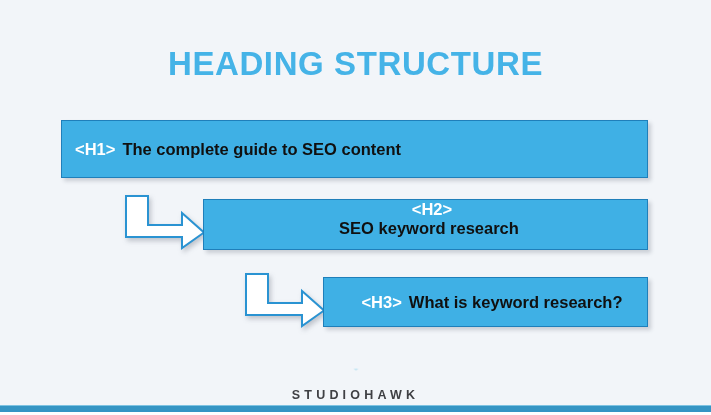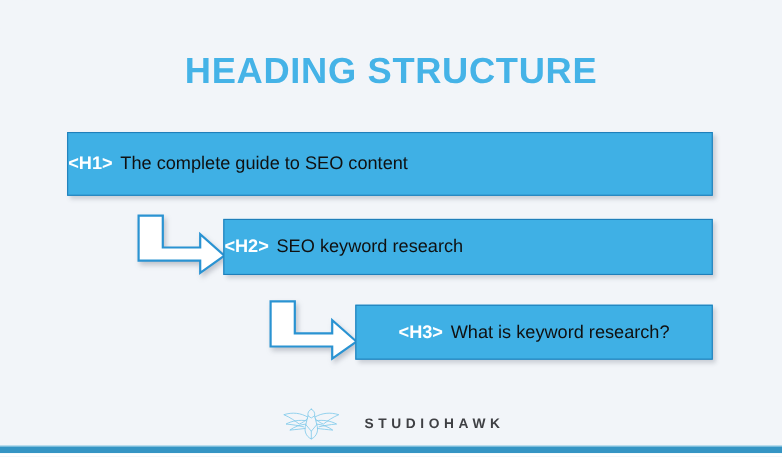--- a/index.html
+++ b/index.html
@@ -49,40 +49,42 @@
     box-shadow: 3px 3px 4px rgba(60, 70, 85, 0.22);
     display: flex;
     align-items: center;
     white-space: nowrap;
     overflow: hidden;
   }
   .heading-bar .tag {
     color: #ffffff;
     font-weight: bold;
     font-size: 16.5px;
+    padding-left: 13px;
     letter-spacing: 0px;
   }
   .heading-bar .label {
     color: #101010;
-    font-weight: normal;
+    font-weight: bold;
     font-size: 16.5px;
     padding-left: 7px;
   }
 
   #bar-h1 {
     left: 61px;
     top: 120px;
     width: 587px;
     height: 58px;
   }
   #bar-h2 {
     left: 203px;
     top: 199px;
     width: 445px;
     height: 51px;
+    flex-direction: column;
   }
   #bar-h3 {
     left: 323px;
     top: 277px;
     width: 325px;
     height: 50px;
     justify-content: center;
   }
 
   
@@ -107,20 +109,21 @@
   #footer-logo {
     position: absolute;
     left: 0;
     top: 368px;
     width: 711px;
     height: 34px;
     display: flex;
     align-items: center;
     justify-content: center;
     gap: 17px;
+    flex-direction: column;
   }
   #hawk-mark {
     display: block;
     width: 62px;
     height: 33px;
   }
   #brand-name {
     font-size: 12.5px;
     font-weight: bold;
     letter-spacing: 4.2px;

